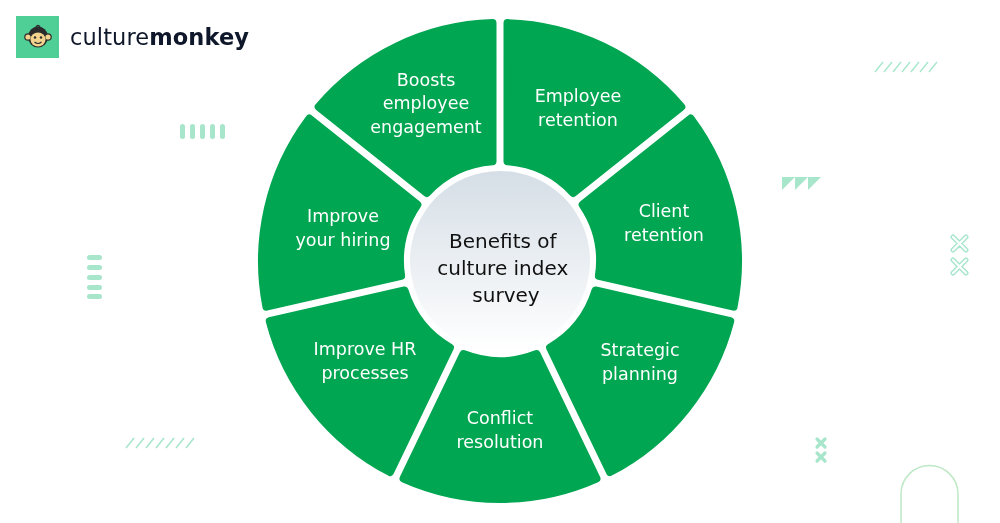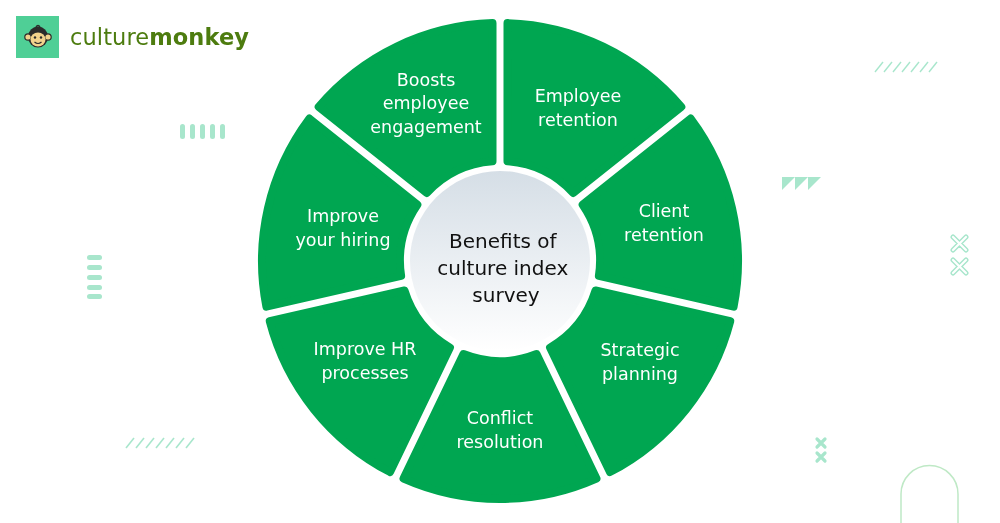--- a/index.html
+++ b/index.html
@@ -11,21 +11,21 @@
     }
     .logo {
       position: absolute; left: 16px; top: 16px;
       display: flex; align-items: center;
     }
     .logo-badge {
       width: 43px; height: 42px; background: #4fcf96;
       display: flex; align-items: center; justify-content: center;
     }
     .logo-text {
-      margin-left: 11px; font-size: 22.5px; color: #4d7c0f;
+      margin-left: 11px; font-size: 22.5px; color: #0f172a;
       letter-spacing: 0.1px;
     }
     .logo-text .light { font-weight: normal; }
     .logo-text .bold { font-weight: bold; }
     svg.wheel { position: absolute; left: 0; top: 0; }
     .seg-label {
       fill: #ffffff; font-size: 17.5px;
       font-family: "DejaVu Sans", "Liberation Sans", sans-serif;
       text-anchor: middle;
     }

